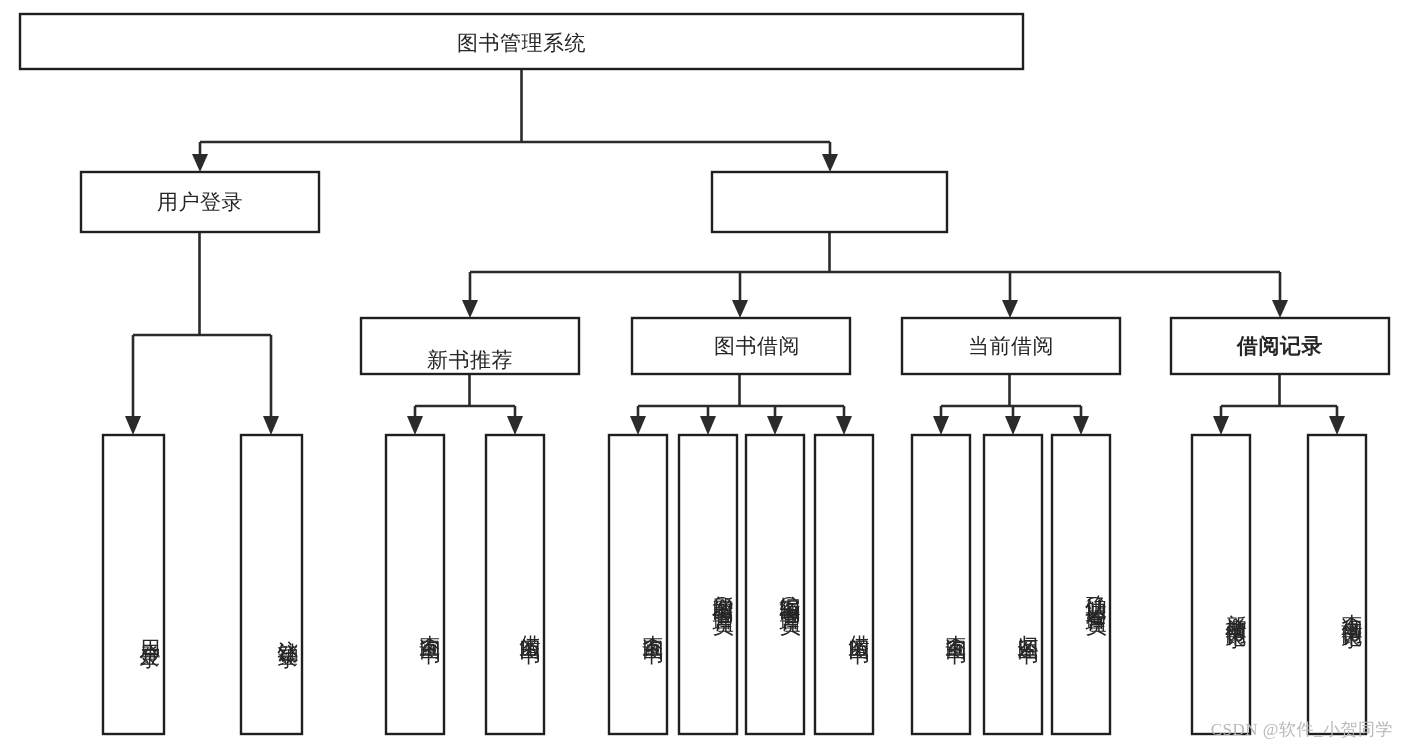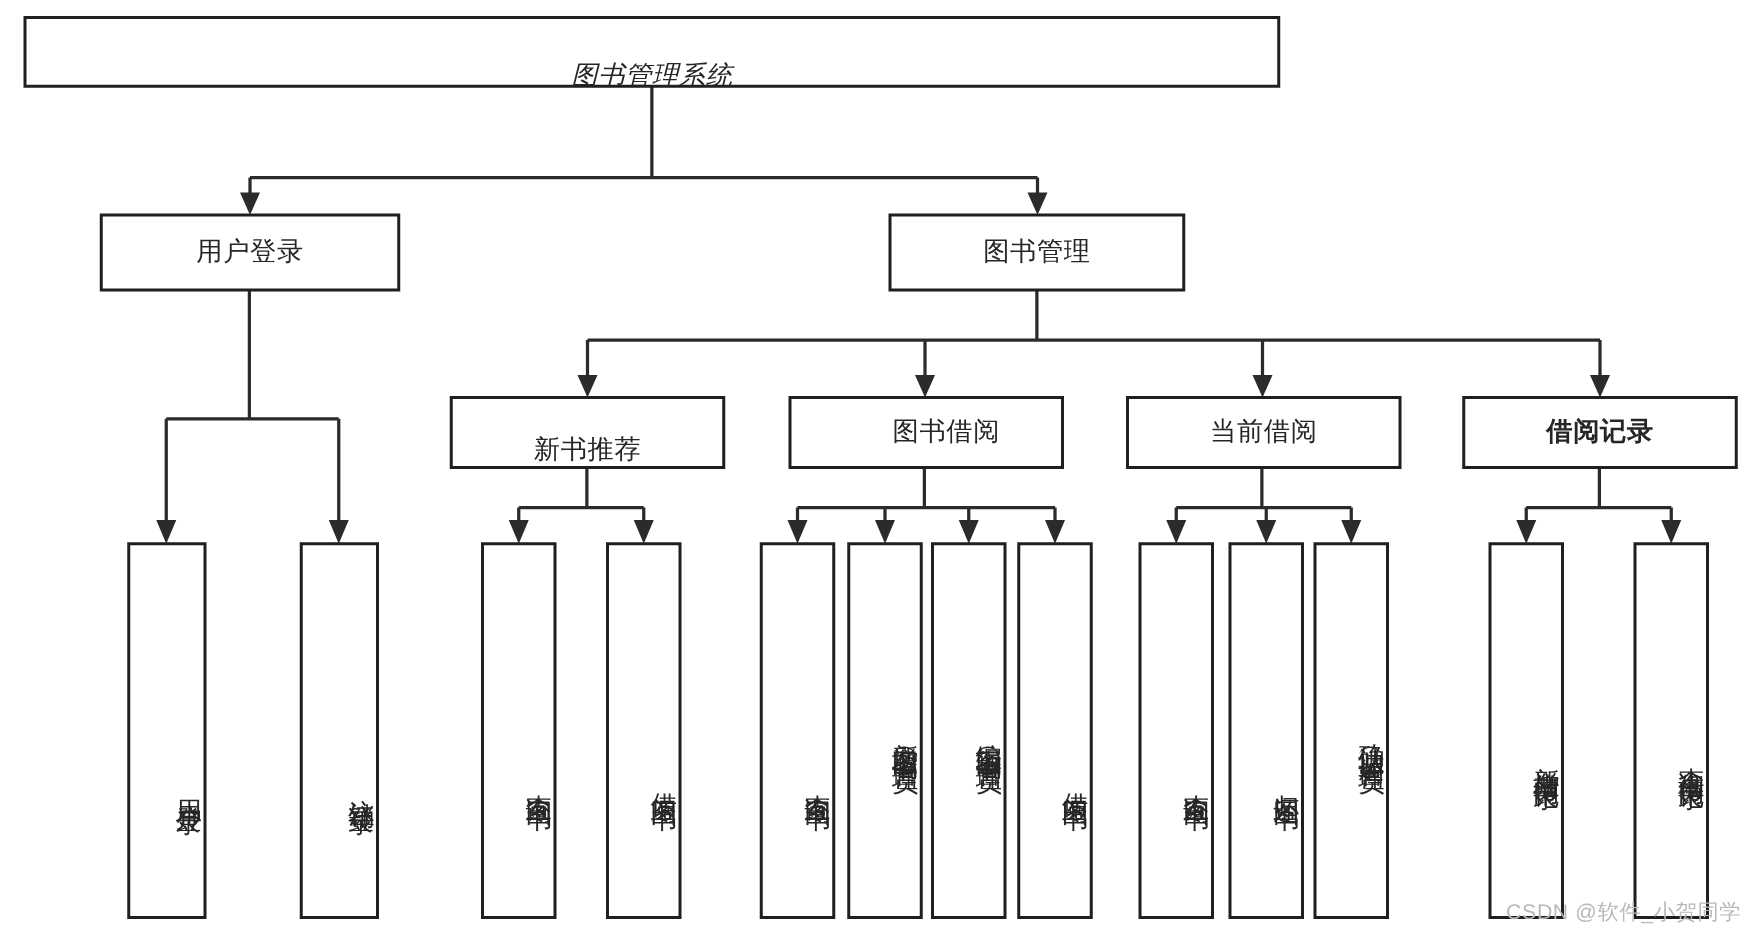--- a/index.html
+++ b/index.html
@@ -68,21 +68,21 @@
     align-items: flex-start;
     justify-content: center;
     padding-top: 8px;
   }
   .watermark {
     position: absolute;
     right: 12px;
     bottom: 6px;
     font-size: 17px;
     color: #b9b9b9;
-    font-family: Liberation Sans, sans-serif;
+    font-family: Liberation Serif, serif;
     letter-spacing: 0.5px;
     white-space: nowrap;
   }
 </style>
 </head>
 <body>
 
 <div id="diagram-root">
 
   <svg class="flow" viewBox="0 0 1405 747">
@@ -195,24 +195,23 @@
     <rect class="node-rect" x="815" y="435" width="58" height="299"></rect>
 
     <rect class="node-rect" x="912" y="435" width="58" height="299"></rect>
     <rect class="node-rect" x="984" y="435" width="58" height="299"></rect>
     <rect class="node-rect" x="1052" y="435" width="58" height="299"></rect>
 
     <rect class="node-rect" x="1192" y="435" width="58" height="299"></rect>
     <rect class="node-rect" x="1308" y="435" width="58" height="299"></rect>
   </svg>
 
-  <div class="node-label horizontal" style="left:20px; top:30px; width:1003px; height:62px;font-style:italic;">图书管理系统</div>
+  <div class="node-label horizontal" style="left:20px; top:12px; width:1003px; height:62px;">图书管理系统</div>
 
   <div class="node-label horizontal" style="left:81px; top:172px; width:238px; height:60px;">用户登录</div>
-  <div class="node-label horizontal" style="left:712px; top:172px; width:235px; height:60px;">图书管理</div>
 
   <div class="node-label horizontal" style="left:361px; top:332px; width:218px; height:56px;">新书推荐</div>
   <div class="node-label horizontal" style="left:632px; top:318px; width:218px; height:56px;padding-left:32px;">图书借阅</div>
   <div class="node-label horizontal" style="left:902px; top:318px; width:218px; height:56px;border-radius:14px;">当前借阅</div>
   <div class="node-label horizontal" style="left:1171px; top:318px; width:218px; height:56px;font-weight:bold;">借阅记录</div>
 
   <div class="node-label vertical" style="left:103px; top:516px; width:61px; height:218px;">用户登录</div>
   <div class="node-label vertical" style="left:241px; top:516px; width:61px; height:218px;">注销登录</div>
 
   <div class="node-label vertical" style="left:386px; top:506px; width:58px; height:228px;">查询图书</div>

